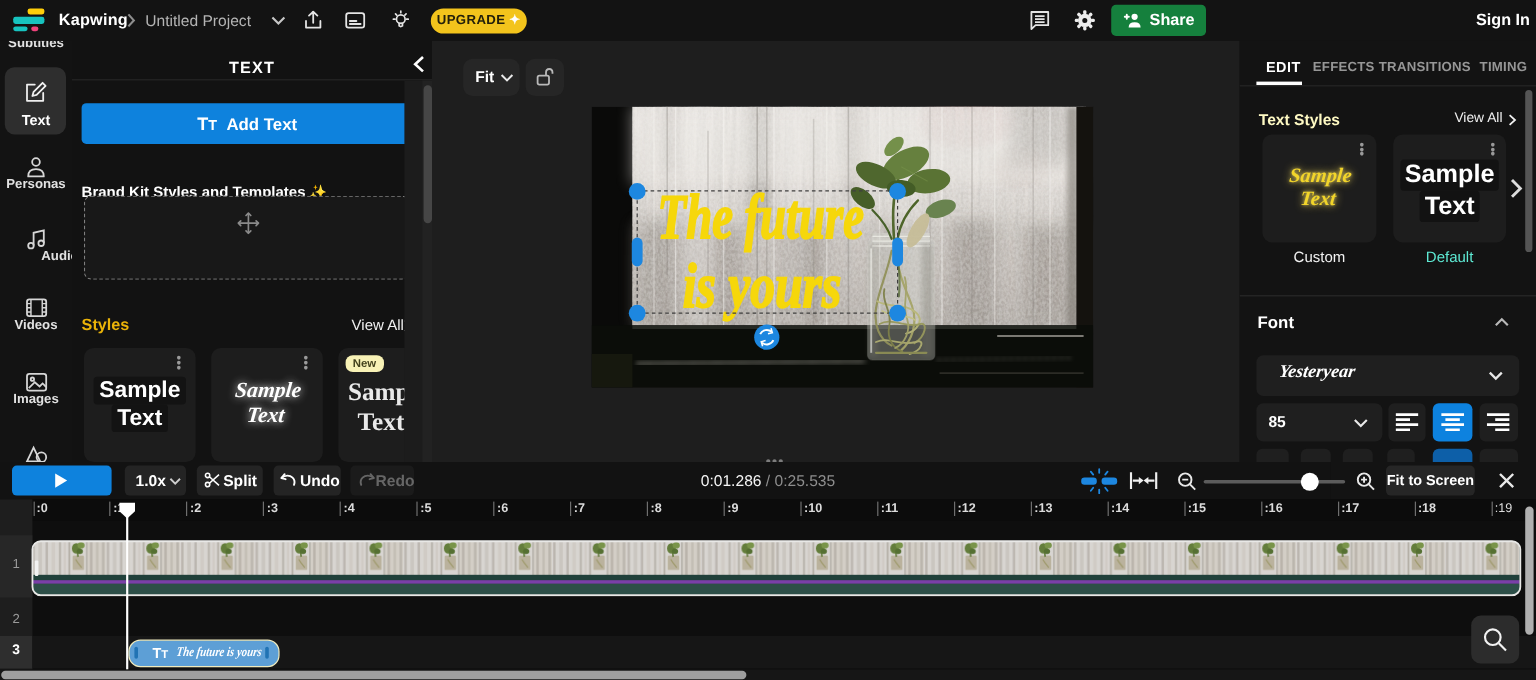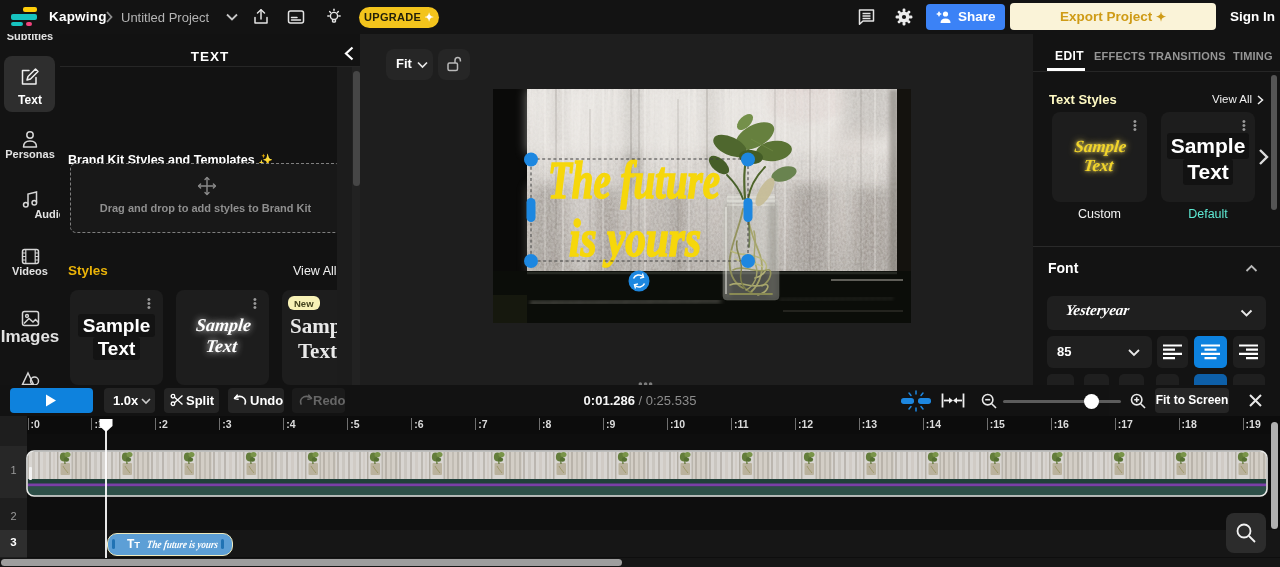--- a/index.html
+++ b/index.html
@@ -67,31 +67,30 @@
             <rect x="14" y="7.6" width="3.4" height="2.8" rx="1.2"></rect>
             <rect x="7.6" y="0.6" width="2.8" height="3.4" rx="1.2" transform="rotate(45 9 9)"></rect>
             <rect x="7.6" y="14" width="2.8" height="3.4" rx="1.2" transform="rotate(45 9 9)"></rect>
             <rect x="0.6" y="7.6" width="3.4" height="2.8" rx="1.2" transform="rotate(45 9 9)"></rect>
             <rect x="14" y="7.6" width="3.4" height="2.8" rx="1.2" transform="rotate(45 9 9)"></rect>
           </g>
           <circle cx="9" cy="9" r="2.1" fill="#131313"></circle>
         </g>
       </svg>
 
-  <div class="abs" style="left:926px;top:4px;width:79px;height:26px;background:#3b82f6;border-radius:4px;color:#fff;">
+  <div class="abs" style="left:926px;top:4px;width:79px;height:26px;background:#15803d;border-radius:4px;color:#fff;">
     <svg class="abs" style="left:10px;top:6px;" width="16" height="14" viewBox="0 0 16 14" fill="#fff">
           <circle cx="9.5" cy="4" r="2.6"></circle>
           <path d="M4.5 13 Q4.5 8.5 9.5 8.5 Q14.5 8.5 14.5 13 Z"></path>
           <rect x="0.5" y="3.2" width="5" height="1.6" rx="0.8"></rect>
           <rect x="2.2" y="1.5" width="1.6" height="5" rx="0.8"></rect>
         </svg>
     <span class="abs" style="left:32px;top:5px;font-size:13.5px;font-weight:bold;">Share</span>
   </div>
 
-  <div class="abs" style="left:1010px;top:3px;width:206px;height:27px;background:#faf3d8;border-radius:4px;text-align:center;line-height:27px;font-size:13.5px;font-weight:bold;color:#cf9b16;">Export Project <span style="font-size:12px;">✦</span></div>
   <div class="abs" style="left:1230px;top:9px;font-size:13.5px;font-weight:bold;color:#fff;">Sign In</div>
 </div>
 
 <div class="abs" id="rail" style="left:0;top:34px;width:60px;height:351px;background:#131313;overflow:hidden;z-index:5;">
   <div class="abs" style="left:0;top:-4px;width:60px;text-align:center;font-size:11px;font-weight:bold;color:#e2e2e2;">Subtitles</div>
   <div class="abs" style="left:4px;top:22px;width:51px;height:56px;background:#2e2e2e;border-radius:8px;"></div>
   <svg class="abs" style="left:20px;top:33px;" width="20" height="20" viewBox="0 0 20 20" fill="none" stroke="#efefef" stroke-width="1.5" stroke-linecap="round" stroke-linejoin="round">
         <path d="M16 10.5 V17 H2.5 V3.5 H9"></path>
         <path d="M7 13 L8 9.5 L15.5 2 L18 4.5 L10.5 12 Z" fill="none"></path>
       </svg>
@@ -116,46 +115,46 @@
         <path d="M14.2 1.5 V15.5" stroke-width="1.2"></path>
         <path d="M1.5 5 H4.8 M1.5 8.5 H4.8 M1.5 12 H4.8 M14.2 5 H17.5 M14.2 8.5 H17.5 M14.2 12 H17.5" stroke-width="1.2"></path>
       </svg>
   <div class="abs" style="left:0;top:231px;width:60px;text-align:center;font-size:11px;font-weight:bold;color:#e2e2e2;">Videos</div>
 
   <svg class="abs" style="left:21px;top:276px;" width="19" height="17" viewBox="0 0 19 17" fill="none" stroke="#d6d6d6" stroke-width="1.5">
         <rect x="1.5" y="1.5" width="16" height="14" rx="2"></rect>
         <circle cx="6" cy="6" r="1.4"></circle>
         <path d="M3 13.5 L8 8.5 L12 12 L14.5 9.5 L17.5 12.5"></path>
       </svg>
-  <div class="abs" style="left:0;top:293px;width:60px;text-align:center;font-size:17px;font-weight:bold;color:#e2e2e2;">Images</div>
+  <div class="abs" style="left:0;top:293px;width:60px;text-align:center;font-size:11px;font-weight:bold;color:#e2e2e2;">Images</div>
 
   <svg class="abs" style="left:21px;top:337px;" width="19" height="16" viewBox="0 0 19 16" fill="none" stroke="#d6d6d6" stroke-width="1.5">
         <path d="M7 2 L12.5 13.5 H1.5 Z"></path>
         <circle cx="13.5" cy="10" r="4"></circle>
       </svg>
 </div>
 
 <div class="abs" id="panel" style="left:60px;top:34px;width:300px;height:351px;background:#121212;overflow:hidden;z-index:4;">
   <div class="abs" style="left:0;top:15px;width:300px;text-align:center;font-size:13.5px;font-weight:bold;color:#fff;letter-spacing:1px;">TEXT</div>
   <svg class="abs" style="left:284px;top:12px;" width="10" height="15">
         <polyline points="8.5,1.5 2,7.5 8.5,13.5" fill="none" stroke="#fff" stroke-width="2.2"></polyline>
       </svg>
   <div class="abs" style="left:0;top:32px;width:300px;height:1px;background:#262626;"></div>
 
+  <div class="abs" style="left:8px;top:52px;width:276px;height:34px;background:#0e82dd;border-radius:4px;text-align:center;line-height:34px;color:#fff;font-size:14px;font-weight:bold;"><span style="font-size:15px;font-weight:bold;">T</span><span style="font-size:12px;font-weight:bold;">T</span>&nbsp;&nbsp;Add Text</div>
 
   <div class="abs" style="left:8px;top:119px;font-size:12.5px;font-weight:bold;color:#fff;">Brand Kit Styles and Templates <span style="color:#f3c41c;font-size:12px;">✨</span></div>
   <div class="abs" style="left:10px;top:129px;width:271px;height:70px;background:#181818;border:1.6px dashed #7f7f7f;border-radius:6px;"></div>
   <svg class="abs" style="left:136px;top:141px;" width="22" height="22" viewBox="0 0 22 22" stroke="#8a8a8a" stroke-width="1.4" fill="none" stroke-linecap="round" stroke-linejoin="round">
         <path d="M11 3 V19 M3 11 H19"></path>
         <path d="M9 4.6 L11 2.6 L13 4.6"></path>
         <path d="M9 17.4 L11 19.4 L13 17.4"></path>
         <path d="M4.6 9 L2.6 11 L4.6 13"></path>
         <path d="M17.4 9 L19.4 11 L17.4 13"></path>
       </svg>
-  <div class="abs" style="left:10px;top:168px;width:271px;text-align:center;font-size:11px;font-weight:bold;color:#8f8f8f;">Drag and drop to add styles to Brand Kit</div>
 
   <div class="abs" style="left:8px;top:229px;font-size:13.5px;font-weight:bold;color:#eab308;">Styles</div>
   <div class="abs" style="left:233px;top:230px;font-size:12.5px;color:#f0f0f0;">View All</div>
   <svg class="abs" style="left:276px;top:232px;" width="8" height="11">
         <polyline points="1.5,1 6,5.5 1.5,10" fill="none" stroke="#f0f0f0" stroke-width="1.6"></polyline>
       </svg>
 
   <div class="abs" style="left:10px;top:256px;width:93px;height:95px;background:#1d1d1d;border-radius:8px;"></div>
   <div class="abs" style="left:116px;top:256px;width:93px;height:95px;background:#1d1d1d;border-radius:8px;"></div>
   <div class="abs" style="left:222px;top:256px;width:115px;height:95px;background:#1d1d1d;border-radius:8px;"></div>
@@ -441,21 +440,21 @@
         <path d="M4.2 1.2 L1.5 4.4 L5 5.3"></path>
         <path d="M1.8 4.2 C4.5 1.8 8.5 1.8 10.8 4 C12.4 5.5 12.8 7.8 12 10"></path>
       </svg>
   <div class="abs" style="left:250px;top:8px;font-size:13px;font-weight:bold;color:#fff;">Undo</div>
   <div class="abs" style="left:292px;top:3px;width:53px;height:25px;background:#1b1b1b;border-radius:4px;"></div>
   <svg class="abs" style="left:298px;top:9px;" width="15" height="13" viewBox="0 0 15 13" fill="none" stroke="#666" stroke-width="1.6" stroke-linecap="round" stroke-linejoin="round">
         <path d="M10.8 1.2 L13.5 4.4 L10 5.3"></path>
         <path d="M13.2 4.2 C10.5 1.8 6.5 1.8 4.2 4 C2.6 5.5 2.2 7.8 3 10"></path>
       </svg>
   <div class="abs" style="left:313px;top:8px;font-size:13px;font-weight:bold;color:#666;">Redo</div>
-  <div class="abs" style="left:540px;top:8px;width:200px;text-align:center;font-size:13px;color:#8d8d8d;"><span style="color:#f5f5f5;font-weight:bold;text-align:right;">0:01.286</span> / 0:25.535</div>
+  <div class="abs" style="left:540px;top:8px;width:200px;text-align:center;font-size:13px;color:#8d8d8d;"><span style="color:#f5f5f5;font-weight:normal;text-align:right;">0:01.286</span> / 0:25.535</div>
 
   <div class="abs" style="left:901px;top:13px;width:13px;height:5.5px;background:#1d87e0;border-radius:2.75px;"></div>
   <div class="abs" style="left:918px;top:13px;width:13px;height:5.5px;background:#1d87e0;border-radius:2.75px;"></div>
   <svg class="abs" style="left:906px;top:5px;" width="20" height="22" stroke="#1d87e0" stroke-width="1.5" stroke-linecap="round">
         <path d="M10 1 V4 M3 3 L5 5.5 M17 3 L15 5.5 M10 21 V18 M3 19 L5 16.5 M17 19 L15 16.5"></path>
       </svg>
 
   <svg class="abs" style="left:941px;top:8px;" width="24" height="15" viewBox="0 0 24 15">
         <g stroke="#efefef" stroke-width="1.8" fill="#efefef">
           <path d="M1.5 0.5 V14.5" fill="none"></path>
@@ -520,21 +519,21 @@
         <div class="abs" style="left: 925.8px; top: 2px; font-size: 10.5px; font-weight: bold; color: rgb(220, 220, 220);">:14</div>
         <div class="abs" style="left: 986.75px; top: 2px; width: 1px; height: 12px; background: rgb(111, 111, 111);"></div>
         <div class="abs" style="left: 989.75px; top: 2px; font-size: 10.5px; font-weight: bold; color: rgb(220, 220, 220);">:15</div>
         <div class="abs" style="left: 1050.7px; top: 2px; width: 1px; height: 12px; background: rgb(111, 111, 111);"></div>
         <div class="abs" style="left: 1053.7px; top: 2px; font-size: 10.5px; font-weight: bold; color: rgb(220, 220, 220);">:16</div>
         <div class="abs" style="left: 1114.65px; top: 2px; width: 1px; height: 12px; background: rgb(111, 111, 111);"></div>
         <div class="abs" style="left: 1117.65px; top: 2px; font-size: 10.5px; font-weight: bold; color: rgb(220, 220, 220);">:17</div>
         <div class="abs" style="left: 1178.6px; top: 2px; width: 1px; height: 12px; background: rgb(111, 111, 111);"></div>
         <div class="abs" style="left: 1181.6px; top: 2px; font-size: 10.5px; font-weight: bold; color: rgb(220, 220, 220);">:18</div>
         <div class="abs" style="left: 1242.55px; top: 2px; width: 1px; height: 12px; background: rgb(111, 111, 111);"></div>
-        <div class="abs" style="left: 1245.55px; top: 2px; font-size: 10.5px; font-weight: bold; color: rgb(220, 220, 220);">:19</div>
+        <div class="abs" style="left: 1245.55px; top: 2px; font-size: 10.5px; font-weight: normal; color: rgb(220, 220, 220);">:19</div>
       </div>
 
   <div class="abs" style="left:0;top:0;width:27px;height:142px;background:#1e1e1e;"></div>
   <div class="abs" style="left:0;top:30px;width:27px;height:52px;background:#272727;"></div>
   <div class="abs" style="left:0;top:114px;width:27px;height:27px;background:#2e2e2e;"></div>
   <div class="abs" style="left:0;top:48px;width:27px;text-align:center;font-size:11px;color:#9a9a9a;">1</div>
   <div class="abs" style="left:0;top:94px;width:27px;text-align:center;font-size:11px;color:#9a9a9a;">2</div>
   <div class="abs" style="left:0;top:120px;width:27px;text-align:center;font-size:11.5px;font-weight:bold;color:#fff;">3</div>
 
   <div class="abs" style="left:27px;top:114px;width:1253px;height:27px;background:#161616;"></div>

